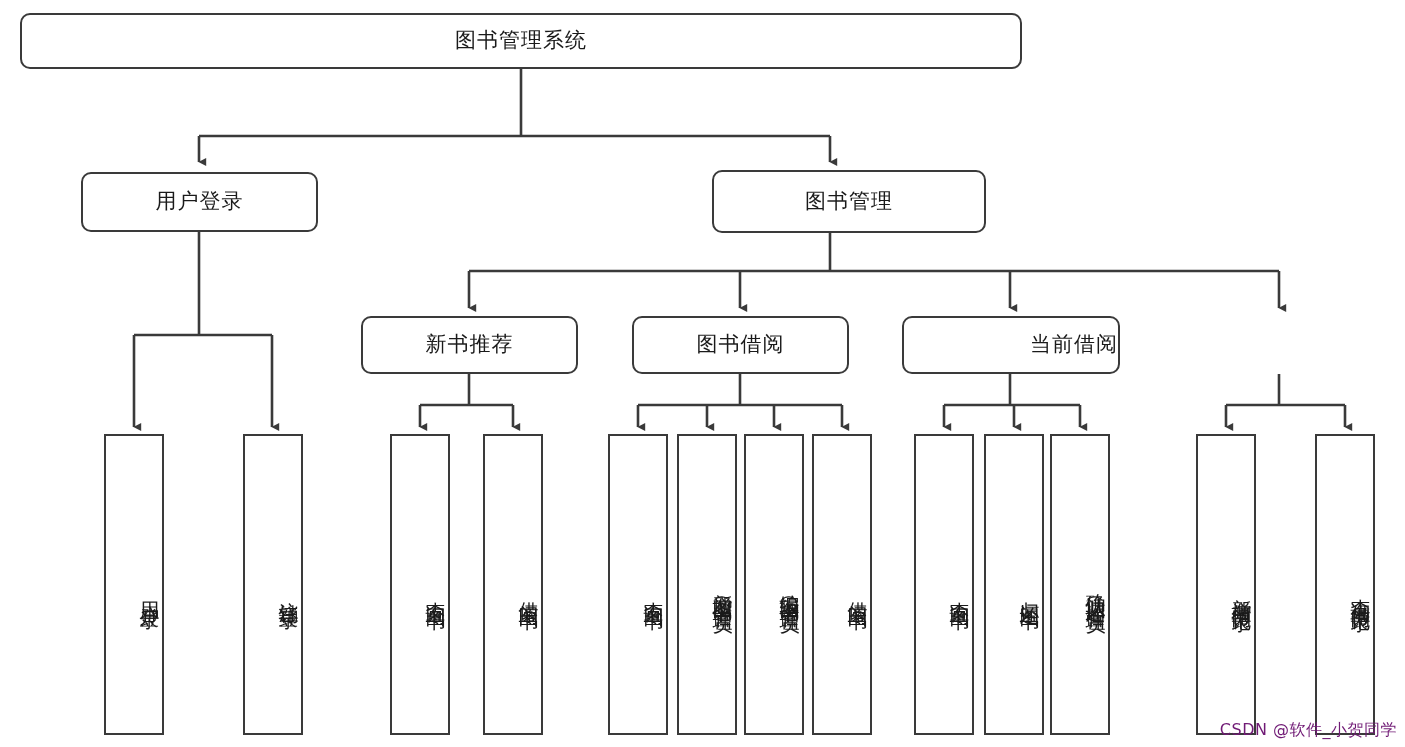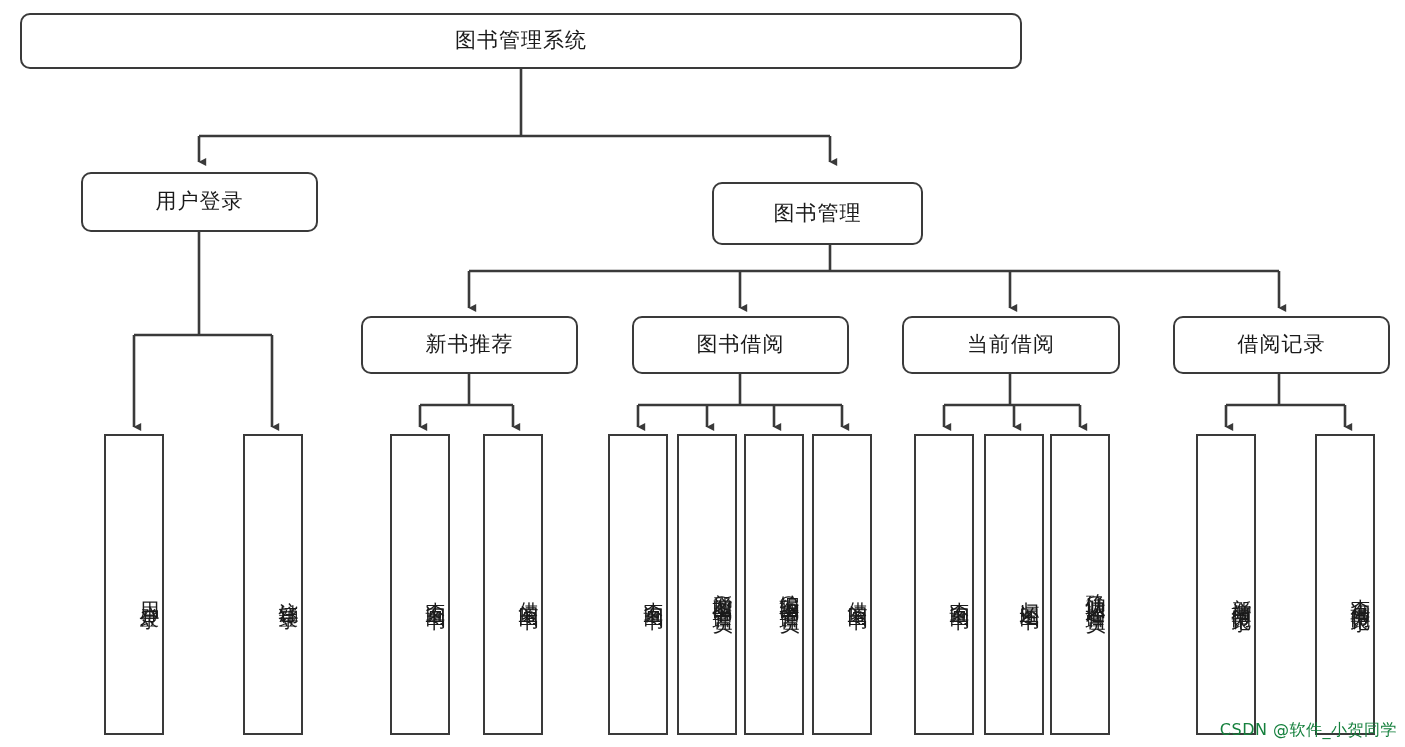--- a/index.html
+++ b/index.html
@@ -59,21 +59,21 @@
   }
   .node.vert .node-label {
     writing-mode: vertical-rl;
     text-orientation: upright;
   }
   #watermark {
     position: absolute;
     right: 8px;
     bottom: 6px;
     font-size: 16px;
-    color: #15803d;
+    color: #701a75;
     letter-spacing: 0.5px;
     z-index: 5;
     white-space: nowrap;
   }
 </style>
 </head>
 <body>
 
 <div id="diagram-root">
 
@@ -131,39 +131,36 @@
   </svg>
 
   <div class="node horiz" style="left:20px; top:13px; width:1002px; height:56px;">
     <span class="node-label">图书管理系统</span>
   </div>
 
   <div class="node horiz" style="left:81px; top:172px; width:237px; height:60px;">
     <span class="node-label">用户登录</span>
   </div>
 
-  <div class="node horiz" style="left:712px; top:182px; width:211px; height:63px;">
+  <div class="node horiz" style="left:712px; top:170px; width:274px; height:63px;">
     <span class="node-label">图书管理</span>
   </div>
 
   <div class="node horiz" style="left:632px; top:316px; width:217px; height:58px;">
     <span class="node-label">图书借阅</span>
   </div>
 
   <div class="node horiz" style="left:361px; top:316px; width:217px; height:58px;">
     <span class="node-label">新书推荐</span>
   </div>
 
-  <div class="node horiz" style="left:902px; top:316px; width:218px; height:58px;">
+  <div class="node horiz" style="left:902px; top:316px; width:218px; height:58px;justify-content:flex-end;">
     <span class="node-label">当前借阅</span>
   </div>
 
-  <div class="node horiz" style="left:1173px; top:316px; width:217px; height:58px;">
-    <span class="node-label">借阅记录</span>
-  </div>
 
   <div class="node vert" style="left:104px; top:434px; width:60px; height:301px;">
     <span class="node-label">用户登录</span>
   </div>
 
   <div class="node vert" style="left:243px; top:434px; width:60px; height:301px;">
     <span class="node-label">注销登录</span>
   </div>
 
   <div class="node vert" style="left:390px; top:434px; width:60px; height:301px;">

